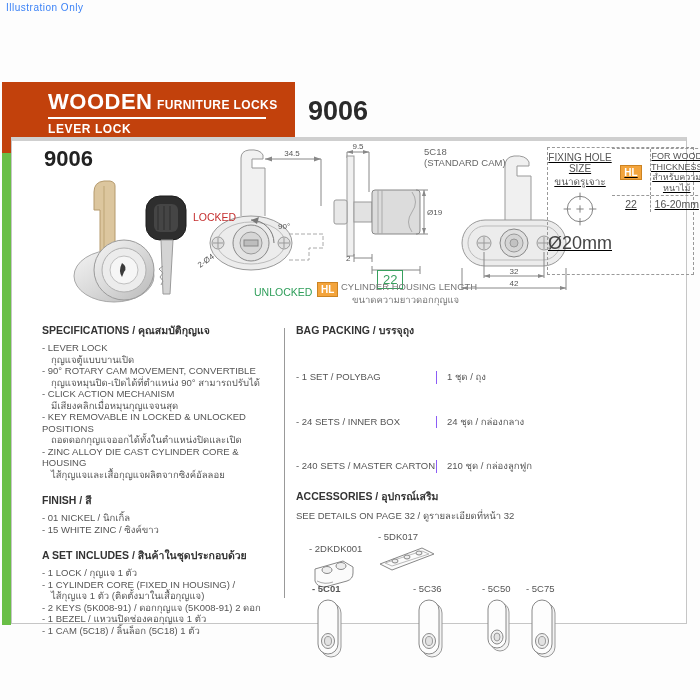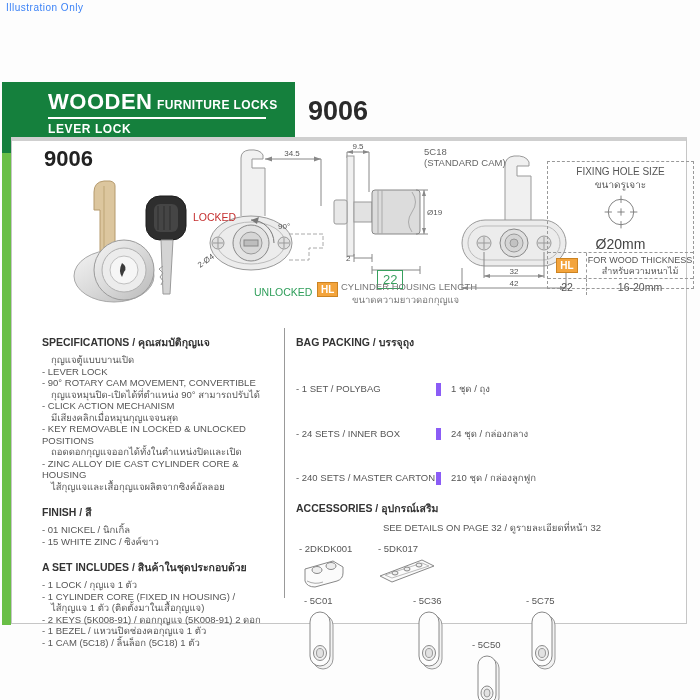--- a/index.html
+++ b/index.html
@@ -3,21 +3,21 @@
 <meta charset="utf-8">
 <style>
   html,body{margin:0;padding:0;}
   body{width:700px;height:700px;background:#fdfdfd;font-family:"Liberation Sans",sans-serif;position:relative;overflow:hidden;}
   .page{position:absolute;inset:0;}
   .abs{position:absolute;}
 
   .watermark{left:6px;top:2px;font-size:10px;font-weight:normal;color:#3b82f6;letter-spacing:.5px;}
 
   .stripe{left:2px;top:82px;width:9px;height:543px;background:#6abf47;}
-  .banner{left:2px;top:82px;width:293px;height:71px;background:#15803d;color:#fff;padding-left:46px;box-sizing:border-box;}
+  .banner{left:2px;top:82px;width:293px;height:71px;background:#c2410c;color:#fff;padding-left:46px;box-sizing:border-box;}
   .banner-line1{padding-top:7px;white-space:nowrap;}
   .banner-word{font-size:22px;font-weight:bold;letter-spacing:.5px;}
   .banner-suffix{font-size:12px;font-weight:bold;letter-spacing:.4px;}
   .banner-rule{width:218px;height:2px;background:#fff;margin:2px 0 3px;}
   .banner-line2{font-size:12px;font-weight:bold;letter-spacing:.6px;}
   .model-header{left:308px;top:96px;font-size:27px;font-weight:bold;color:#2a2a2a;}
 
   .content-box{left:11px;top:137px;width:676px;height:487px;background:#fff;border:1px solid #c6c6c6;border-top:4px solid #cfcfcf;box-sizing:border-box;}
 
   .model-label{left:44px;top:146px;font-size:22px;font-weight:bold;color:#222;}
@@ -28,45 +28,45 @@
   .unlocked-t{font-size:10.5px;fill:#2f9e5a;}
 
   .camlabel{left:424px;top:146px;width:100px;text-align:left;font-size:9.5px;color:#666;line-height:11px;}
 
   .hl{display:inline-block;background:#f3a43c;border:1px solid #cc8322;color:#fff;font-weight:bold;font-size:10px;line-height:13px;padding:0 3px;}
   .len-box{left:377px;top:270px;border:1px solid #37a05e;color:#37a05e;font-size:13px;line-height:17px;padding:0 5px;background:#fff;}
   .hl1{left:317px;top:282px;}
   .note-en{left:341px;top:281px;font-size:9.5px;color:#777;}
   .note-th{left:352px;top:292px;font-size:9.5px;color:#777;}
 
-  .fix-panel{left:547px;top:161px;width:147px;height:128px;border:1px dashed #999;box-sizing:border-box;display:flex;flex-direction:column;}
+  .fix-panel{left:547px;top:147px;width:147px;height:128px;border:1px dashed #999;box-sizing:border-box;display:flex;flex-direction:row;text-decoration:underline;}
   .fix-top{flex:1;text-align:center;}
   .fix-title{font-size:10px;color:#555;margin-top:4px;}
   .fix-th{font-size:10px;color:#555;}
-  .fix-dia{font-size:14px;color:#444;}
+  .fix-dia{font-size:18px;color:#444;}
   .fix-table{border-top:1px dashed #999;}
   .fix-row{display:flex;border-top:1px dashed #999;align-items:center;}
   .fix-row:first-child{border-top:none;}
   .fix-c1{width:38px;text-align:center;border-right:1px dashed #999;align-self:stretch;display:flex;align-items:center;justify-content:center;padding:2px 0;}
   .fix-c2{flex:1;text-align:center;font-size:9px;color:#555;line-height:10.5px;padding:2px 0;}
   .fix-num{font-size:10.5px;color:#555;}
 
   .divider{left:284px;top:328px;width:1px;height:270px;background:#999;}
 
   .col-left{left:42px;top:320px;width:240px;}
   .col-right{left:296px;top:320px;width:392px;}
   .sec-heading{font-size:10.5px;font-weight:bold;color:#333;margin:12px 0 3px;}
-  .sec-heading.first{margin-top:14px;}
+  .sec-heading.first{margin-top:2px;}
   .line{font-size:9.5px;color:#555;line-height:11.5px;}
   .th-line{padding-left:9px;}
 
   .bp-row{display:flex;font-size:9.5px;color:#555;line-height:12.5px;margin-top:32px;}
   .bp-en{width:140px;}
-  .bp-th{border-left:5px solid #8b5cf6;padding-left:10px;}
-  .acc-note{font-size:9.5px;color:#555;margin-top:2px;text-align:center;}
+  .bp-th{border-left:1px solid #8b5cf6;padding-left:10px;}
+  .acc-note{font-size:9.5px;color:#555;margin-top:2px;}
   .acc-row1{position:relative;height:52px;margin-top:8px;}
   .acc-row2{position:relative;height:78px;}
   .acc-item{position:absolute;top:0;font-size:9.5px;color:#555;}
   .acc-item .ic{display:block;margin-top:3px;}
 </style>
 </head>
 <body>
 
 <div class="page">
 
@@ -236,22 +236,22 @@
         <div class="fix-c1 fix-num">22</div>
         <div class="fix-c2 fix-num">16-20mm</div>
       </div>
     </div>
   </div>
 
   <div class="abs divider"></div>
 
   <div class="abs col-left">
     <div class="sec-heading first">SPECIFICATIONS / คุณสมบัติกุญแจ</div>
+    <div class="line">- LEVER LOCK</div>
     <div class="line th-line">กุญแจตู้แบบบานเปิด</div>
-    <div class="line">- LEVER LOCK</div>
     <div class="line">- 90° ROTARY CAM MOVEMENT, CONVERTIBLE</div>
     <div class="line th-line">กุญแจหมุนปิด-เปิดได้ที่ตำแหน่ง 90° สามารถปรับได้</div>
     <div class="line">- CLICK ACTION MECHANISM</div>
     <div class="line th-line">มีเสียงคลิกเมื่อหมุนกุญแจจนสุด</div>
     <div class="line">- KEY REMOVABLE IN LOCKED &amp; UNLOCKED POSITIONS</div>
     <div class="line th-line">ถอดดอกกุญแจออกได้ทั้งในตำแหน่งปิดและเปิด</div>
     <div class="line">- ZINC ALLOY DIE CAST CYLINDER CORE &amp; HOUSING</div>
     <div class="line th-line">ไส้กุญแจและเสื้อกุญแจผลิตจากซิงค์อัลลอย</div>
 
     <div class="sec-heading">FINISH / สี</div>
@@ -279,21 +279,21 @@
     </div>
     <div class="bp-row">
       <div class="bp-en">- 240 SETS / MASTER CARTON</div>
       <div class="bp-th">210 ชุด / กล่องลูกฟูก</div>
     </div>
 
     <div class="sec-heading" style="margin-top:15px;">ACCESSORIES / อุปกรณ์เสริม</div>
     <div class="acc-note">SEE DETAILS ON PAGE 32 / ดูรายละเอียดที่หน้า 32</div>
 
     <div class="acc-row1">
-      <div class="acc-item" style="left:3px;">
+      <div class="acc-item" style="left:13px;margin-top:12px;">
         <span>- 2DKDK001</span>
         <svg class="ic" width="48" height="34" viewBox="0 0 48 34">
           <path d="M6,12 L34,4 L44,10 L44,16 Q44,22 38,24 L16,30 Q8,30 6,24 Z" fill="#fbfbfb" stroke="#888"></path>
           <ellipse cx="18" cy="13" rx="5" ry="3.5" fill="#eee" stroke="#888"></ellipse>
           <ellipse cx="32" cy="9" rx="5" ry="3.5" fill="#eee" stroke="#888"></ellipse>
           <path d="M8,24 Q16,28 24,25" fill="none" stroke="#aaa"></path>
         </svg>
       </div>
       <div class="acc-item" style="left:82px;">
         <span>- 5DK017</span>
@@ -301,39 +301,39 @@
           <polygon points="2,19 44,3 56,9 14,25" fill="#fbfbfb" stroke="#888"></polygon>
           <polygon points="7,18 44,6 51,9 14,21" fill="none" stroke="#bbb"></polygon>
           <ellipse cx="17" cy="16" rx="3" ry="2" fill="#eee" stroke="#888"></ellipse>
           <ellipse cx="29" cy="12" rx="3" ry="2" fill="#eee" stroke="#888"></ellipse>
           <ellipse cx="41" cy="8" rx="3" ry="2" fill="#eee" stroke="#888"></ellipse>
         </svg>
       </div>
     </div>
 
     <div class="acc-row2">
-      <div class="acc-item" style="left:8px;">
+      <div class="acc-item" style="left:16px;font-weight:bold;">
         <span>- 5C01</span>
         <svg class="ic" width="34" height="64" viewBox="0 0 34 64">
           <rect x="9" y="6" width="20" height="54" rx="10" fill="#f3f3f3" stroke="#999"></rect>
           <rect x="6" y="3" width="20" height="54" rx="10" fill="#fdfdfd" stroke="#888"></rect>
           <ellipse cx="16" cy="44" rx="6.5" ry="7.5" fill="#f0f0f0" stroke="#888"></ellipse>
           <ellipse cx="16" cy="44" rx="3.5" ry="4.5" fill="#e2e2e2" stroke="#999"></ellipse>
         </svg>
       </div>
       <div class="acc-item" style="left:117px;">
         <span>- 5C36</span>
         <svg class="ic" width="34" height="64" viewBox="0 0 34 64">
           <rect x="9" y="6" width="20" height="54" rx="10" fill="#f3f3f3" stroke="#999"></rect>
           <rect x="6" y="3" width="20" height="54" rx="10" fill="#fdfdfd" stroke="#888"></rect>
           <ellipse cx="16" cy="44" rx="6.5" ry="7.5" fill="#f0f0f0" stroke="#888"></ellipse>
           <ellipse cx="16" cy="44" rx="3.5" ry="4.5" fill="#e2e2e2" stroke="#999"></ellipse>
         </svg>
       </div>
-      <div class="acc-item" style="left:176px;margin-top:44px;">
+      <div class="acc-item" style="left:186px;">
         <span>- 5C50</span>
         <svg class="ic" width="32" height="58" viewBox="0 0 32 58">
           <rect x="9" y="6" width="18" height="48" rx="9" fill="#f3f3f3" stroke="#999"></rect>
           <rect x="6" y="3" width="18" height="48" rx="9" fill="#fdfdfd" stroke="#888"></rect>
           <ellipse cx="15" cy="40" rx="6" ry="7" fill="#f0f0f0" stroke="#888"></ellipse>
           <ellipse cx="15" cy="40" rx="3" ry="4" fill="#e2e2e2" stroke="#999"></ellipse>
         </svg>
       </div>
       <div class="acc-item" style="left:230px;">
         <span>- 5C75</span>

